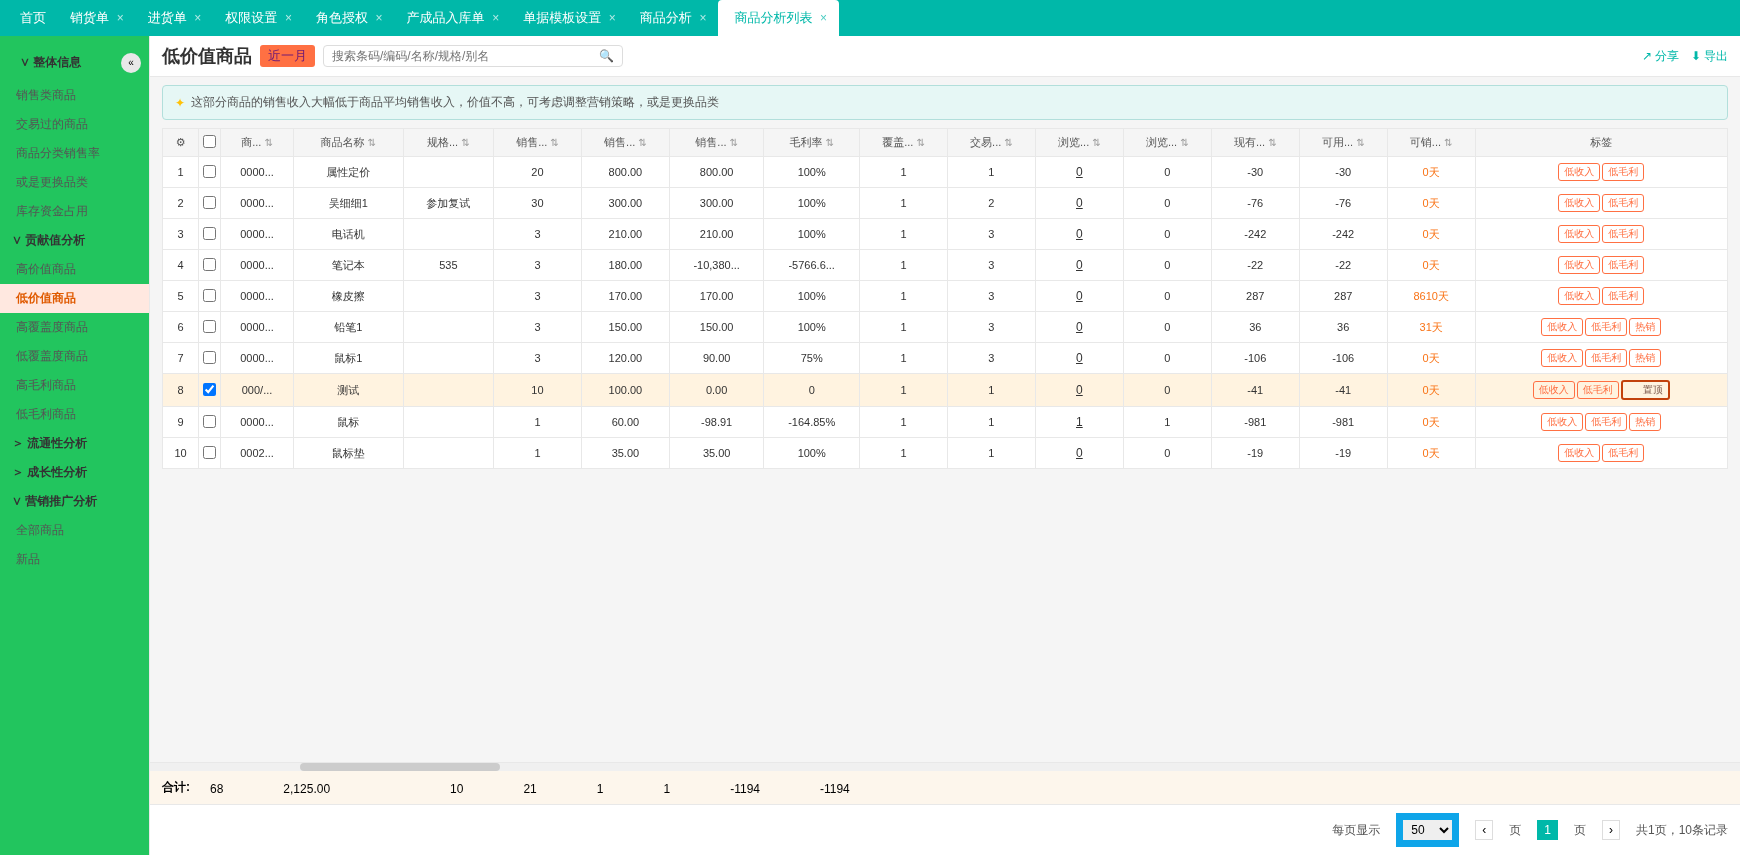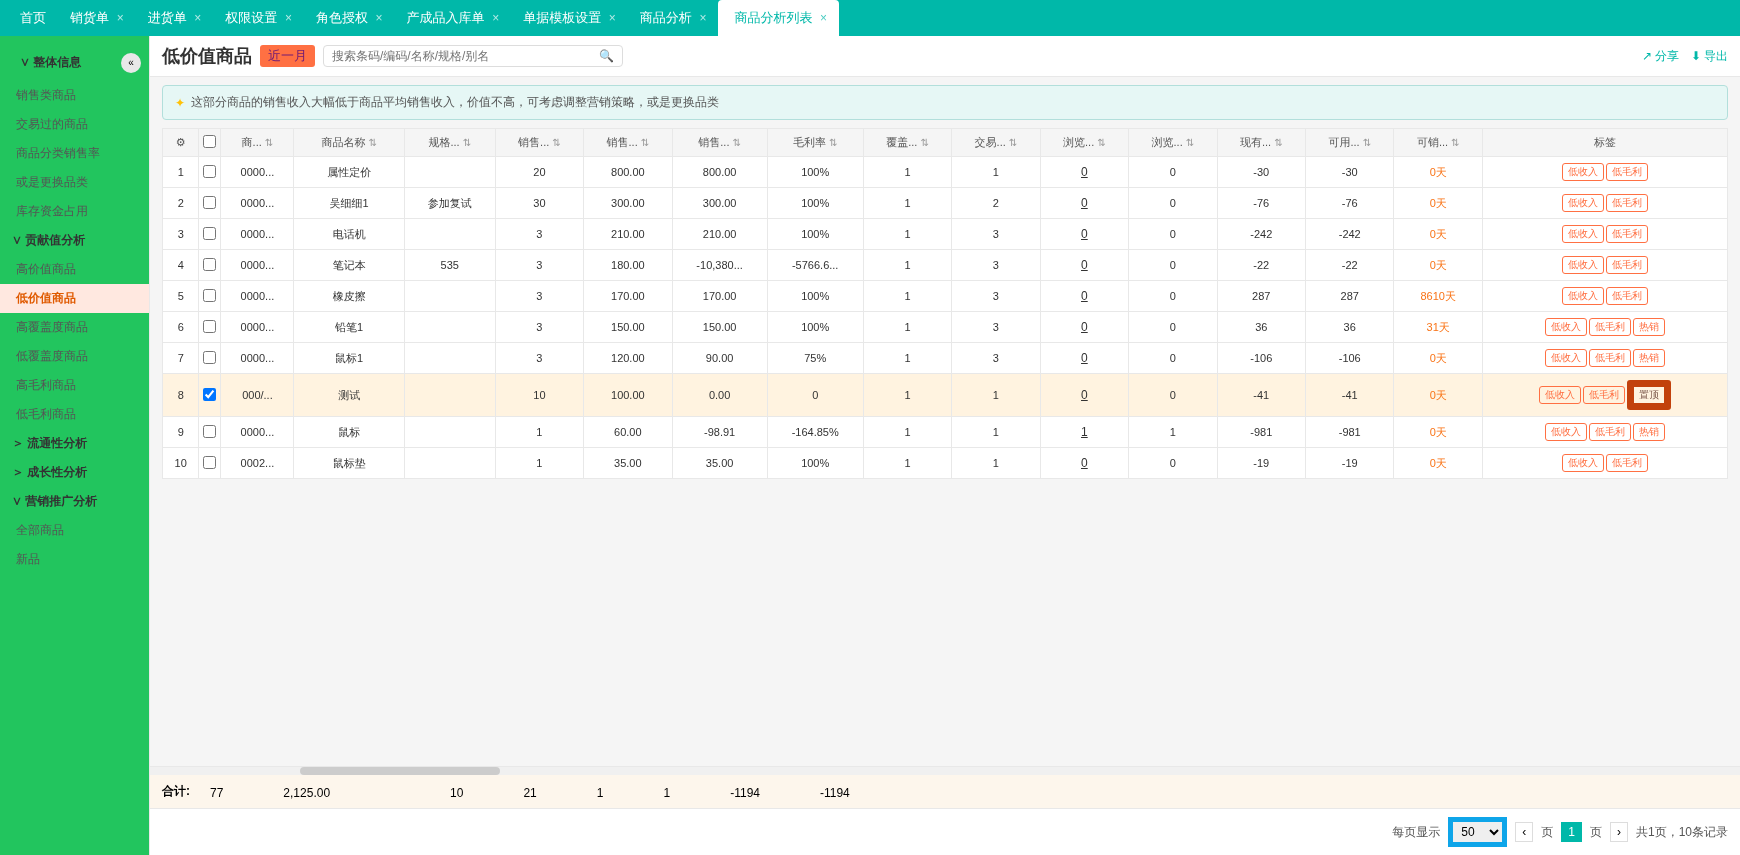--- a/index.html
+++ b/index.html
@@ -39,30 +39,30 @@
 
     
     .table-container { flex: 1; overflow: auto; padding: 0 12px; }
     table { width: 100%; border-collapse: collapse; background: #fff; }
     thead th { background: #f5f5f5; border: 1px solid #e8e8e8; padding: 6px 4px; text-align: center; color: #555; font-weight: normal; white-space: nowrap; position: sticky; top: 0; z-index: 1; font-size: 11px; }
     thead th .sort-icon { color: #999; font-size: 10px; }
     tbody td { border: 1px solid #e8e8e8; padding: 5px 4px; text-align: center; color: #333; white-space: nowrap; font-size: 11px; }
     tbody tr.highlighted { background: #fff3e0; }
     .tag { display: inline-block; padding: 1px 5px; border-radius: 3px; font-size: 10px; margin: 1px; }
     .tag.orange { color: #ff7043; border: 1px solid #ff7043; }
-    .tag.brown { color: #795548; border: 7px solid #c2410c; }
+    .tag.brown { color: #795548; border: 2px solid #c2410c; padding-left: 20px; }
     .underline { text-decoration: underline; cursor: pointer; }
 
     
     .footer { background: #fff; border-top: 1px solid #e8e8e8; }
     .total-row { display: flex; align-items: flex-end; padding: 8px 12px; background: #fdf6ec; border-bottom: 1px solid #e8e8e8; font-size: 12px; }
     .total-row .label { font-weight: bold; margin-right: 20px; }
     .total-row .values { display: flex; gap: 60px; align-items: center; }
-    .pagination { display: flex; align-items: center; justify-content: flex-end; padding: 8px 12px; gap: 8px; font-size: 12px; color: #555; }
-    .pagination .page-size-select { border: 5px solid #0ea5e9; padding: 2px 4px; }
+    .pagination { display: flex; align-items: center; justify-content: flex-end; padding: 8px 12px; gap: 16px; font-size: 12px; color: #555; }
+    .pagination .page-size-select { border: 7px solid #0ea5e9; padding: 2px 4px; }
     .pagination .page-btn { border: 1px solid #ddd; padding: 2px 6px; cursor: pointer; background: #fff; }
     .pagination .page-btn.active { background: #00b8a9; color: #fff; border-color: #00b8a9; }
     .checkbox-col { width: 20px; }
     .scrollbar-container { height: 8px; background: #f0f0f0; }
     .scrollbar-thumb { height: 8px; background: #ccc; border-radius: 4px; width: 200px; margin-left: 150px; }
   </style>
 </head>
 <body>
 
 <div class="top-nav">
@@ -352,21 +352,21 @@
       </table>
     </div>
 
     <div class="footer">
       <div class="scrollbar-container">
         <div class="scrollbar-thumb"></div>
       </div>
       <div class="total-row">
         <span class="label">合计:</span>
         <div class="values">
-          <span>77</span>
+          <span>68</span>
           <span>2,125.00</span>
           <span></span>
           <span>10</span>
           <span>21</span>
           <span>1</span>
           <span>1</span>
           <span>-1194</span>
           <span>-1194</span>
         </div>
       </div>

